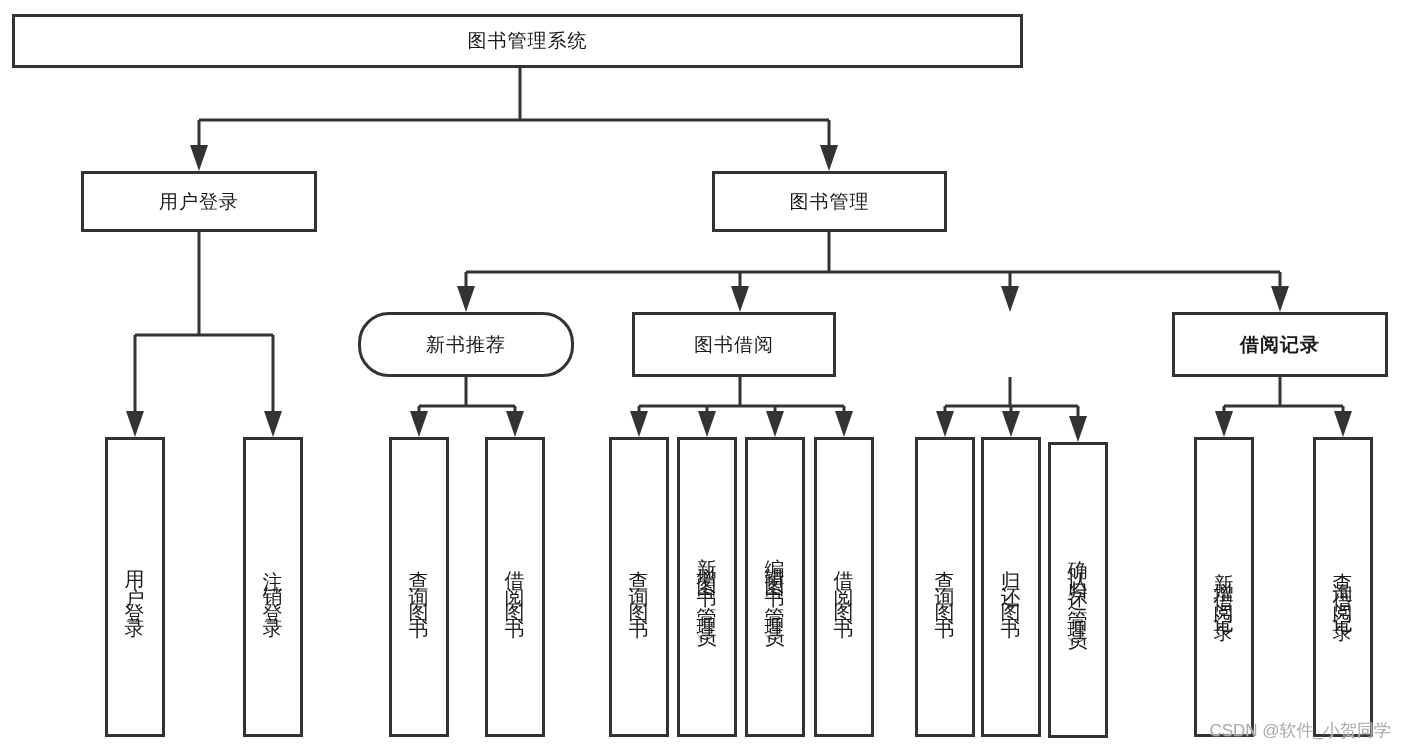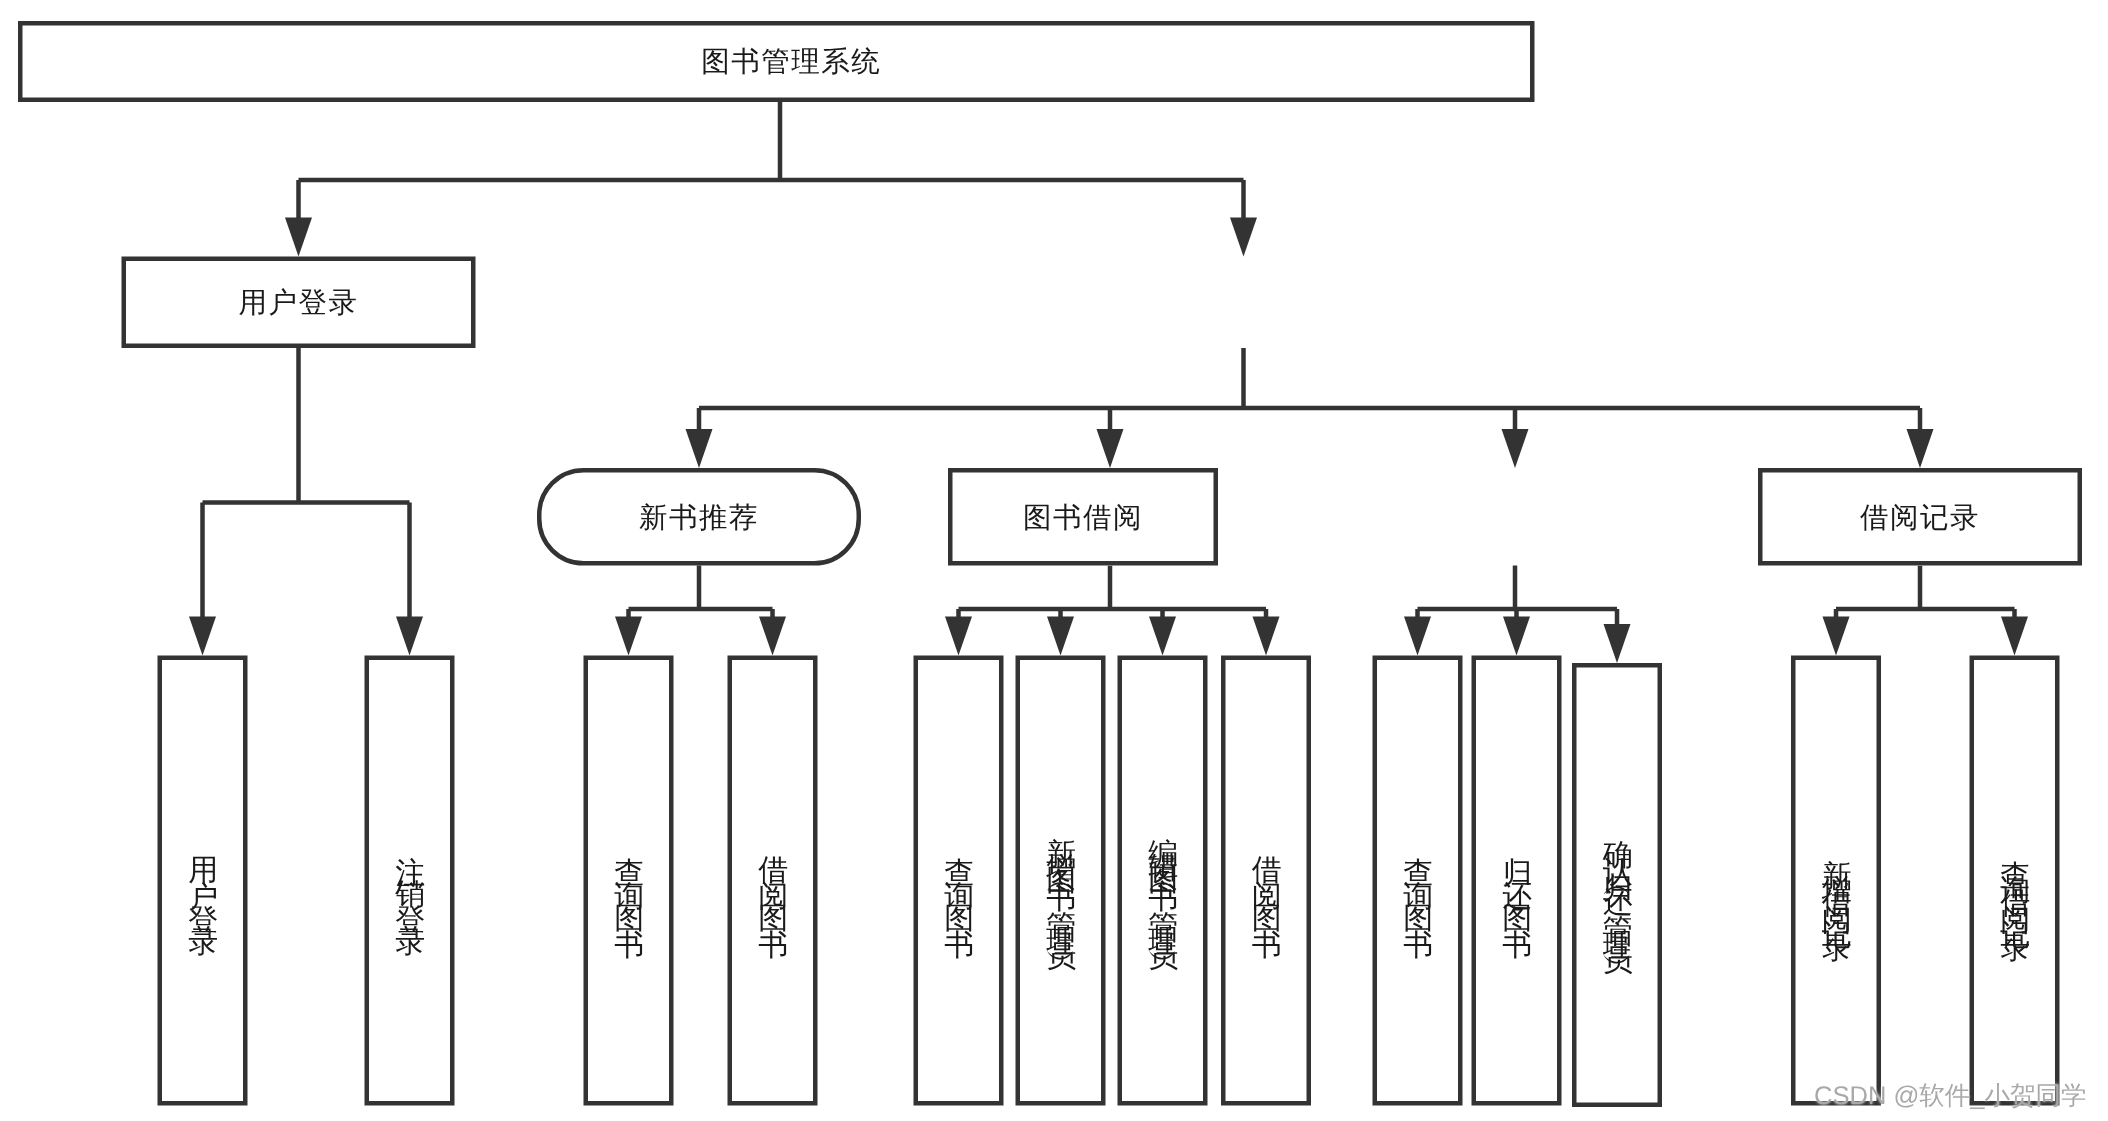--- a/index.html
+++ b/index.html
@@ -117,28 +117,31 @@
     <polygon points="1334,411 1352,411 1343,437"></polygon>
   </svg>
 
   <div class="box" style="left:12px; top:14px; width:1011px; height:54px;padding-left:20px;">
     <span class="hlabel root-label">图书管理系统</span>
   </div>
 
   <div class="box" style="left:81px; top:171px; width:236px; height:61px;">
     <span class="hlabel">用户登录</span>
   </div>
+  <div class="box" style="left:712px; top:171px; width:235px; height:61px;">
+    <span class="hlabel">图书管理</span>
+  </div>
 
   <div class="box" style="left:358px; top:312px; width:216px; height:65px;border-radius:31px;">
     <span class="hlabel">新书推荐</span>
   </div>
-  <div class="box" style="left:632px; top:312px; width:180px; height:65px;">
+  <div class="box" style="left:632px; top:312px; width:204px; height:65px;">
     <span class="hlabel">图书借阅</span>
   </div>
-  <div class="box" style="left:1172px; top:312px; width:216px; height:65px;">
+  <div class="box" style="left:1172px; top:312px; width:216px; height:65px;font-weight:bold;">
     <span class="hlabel">借阅记录</span>
   </div>
 
   <div class="box leaf" style="left:105px; top:437px; width:60px; height:300px;">
     <span>用户登录</span>
   </div>
   <div class="box leaf" style="left:243px; top:437px; width:60px; height:300px;">
     <span>注销登录</span>
   </div>
 

